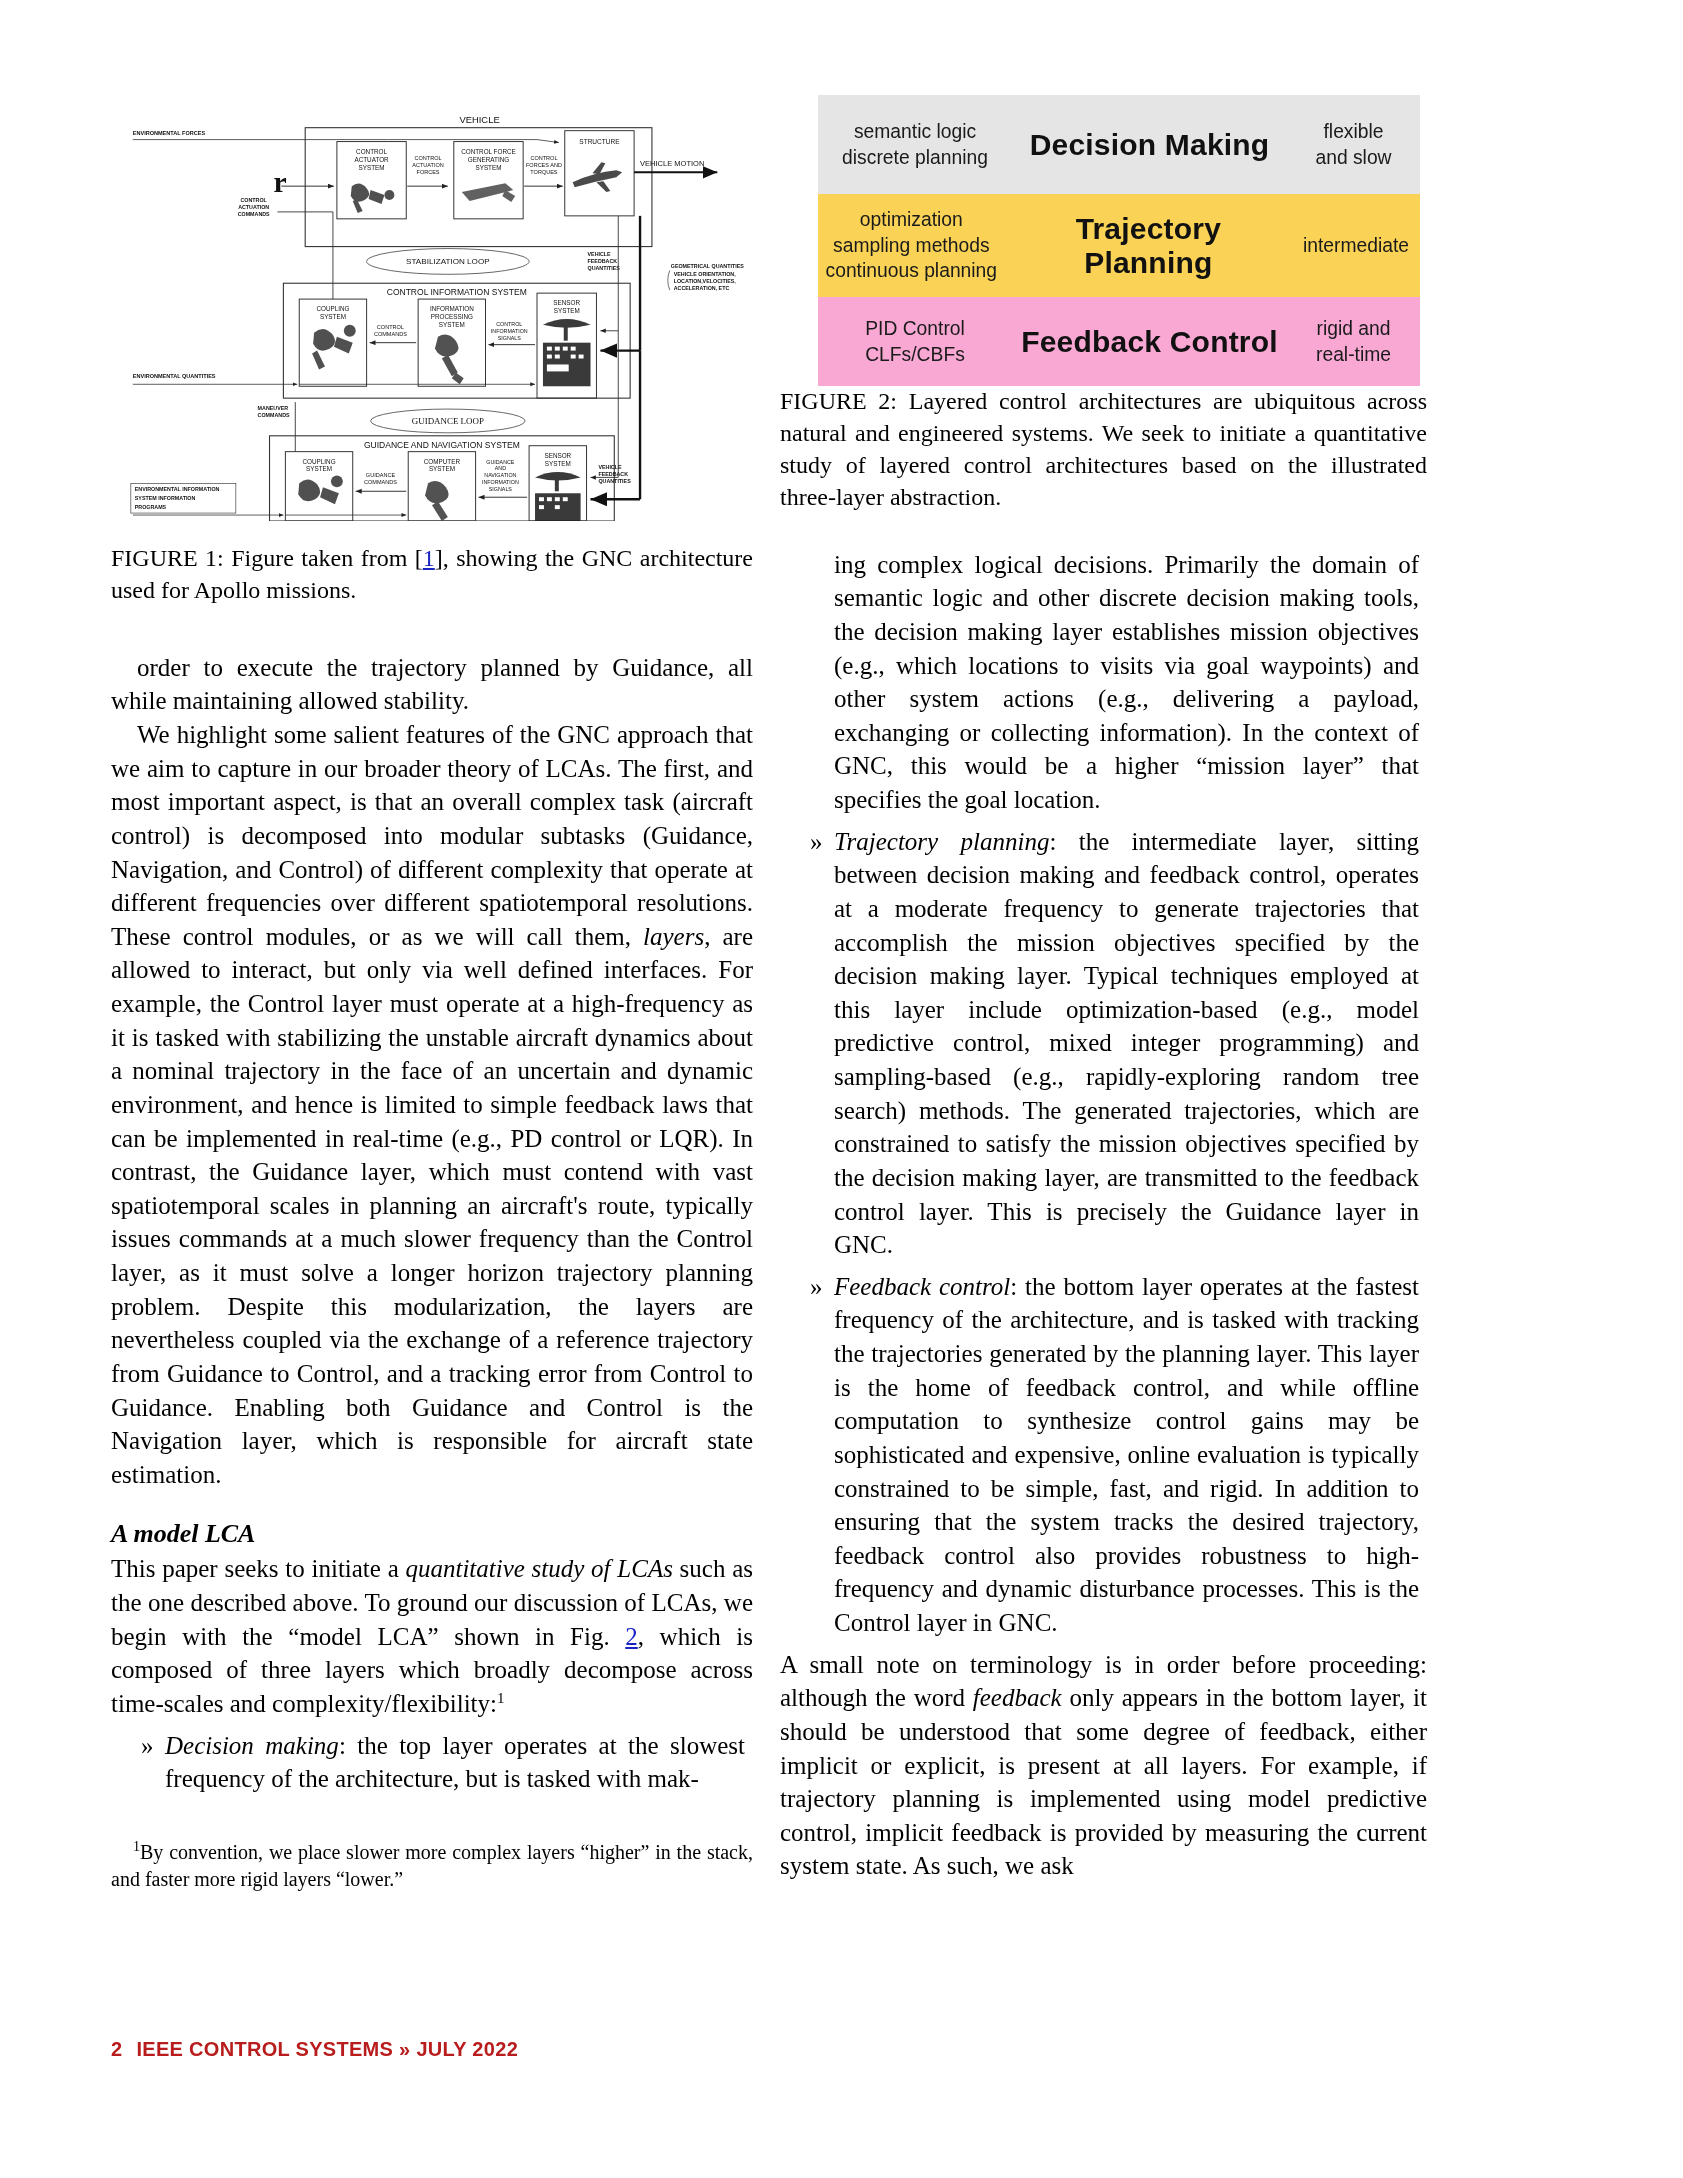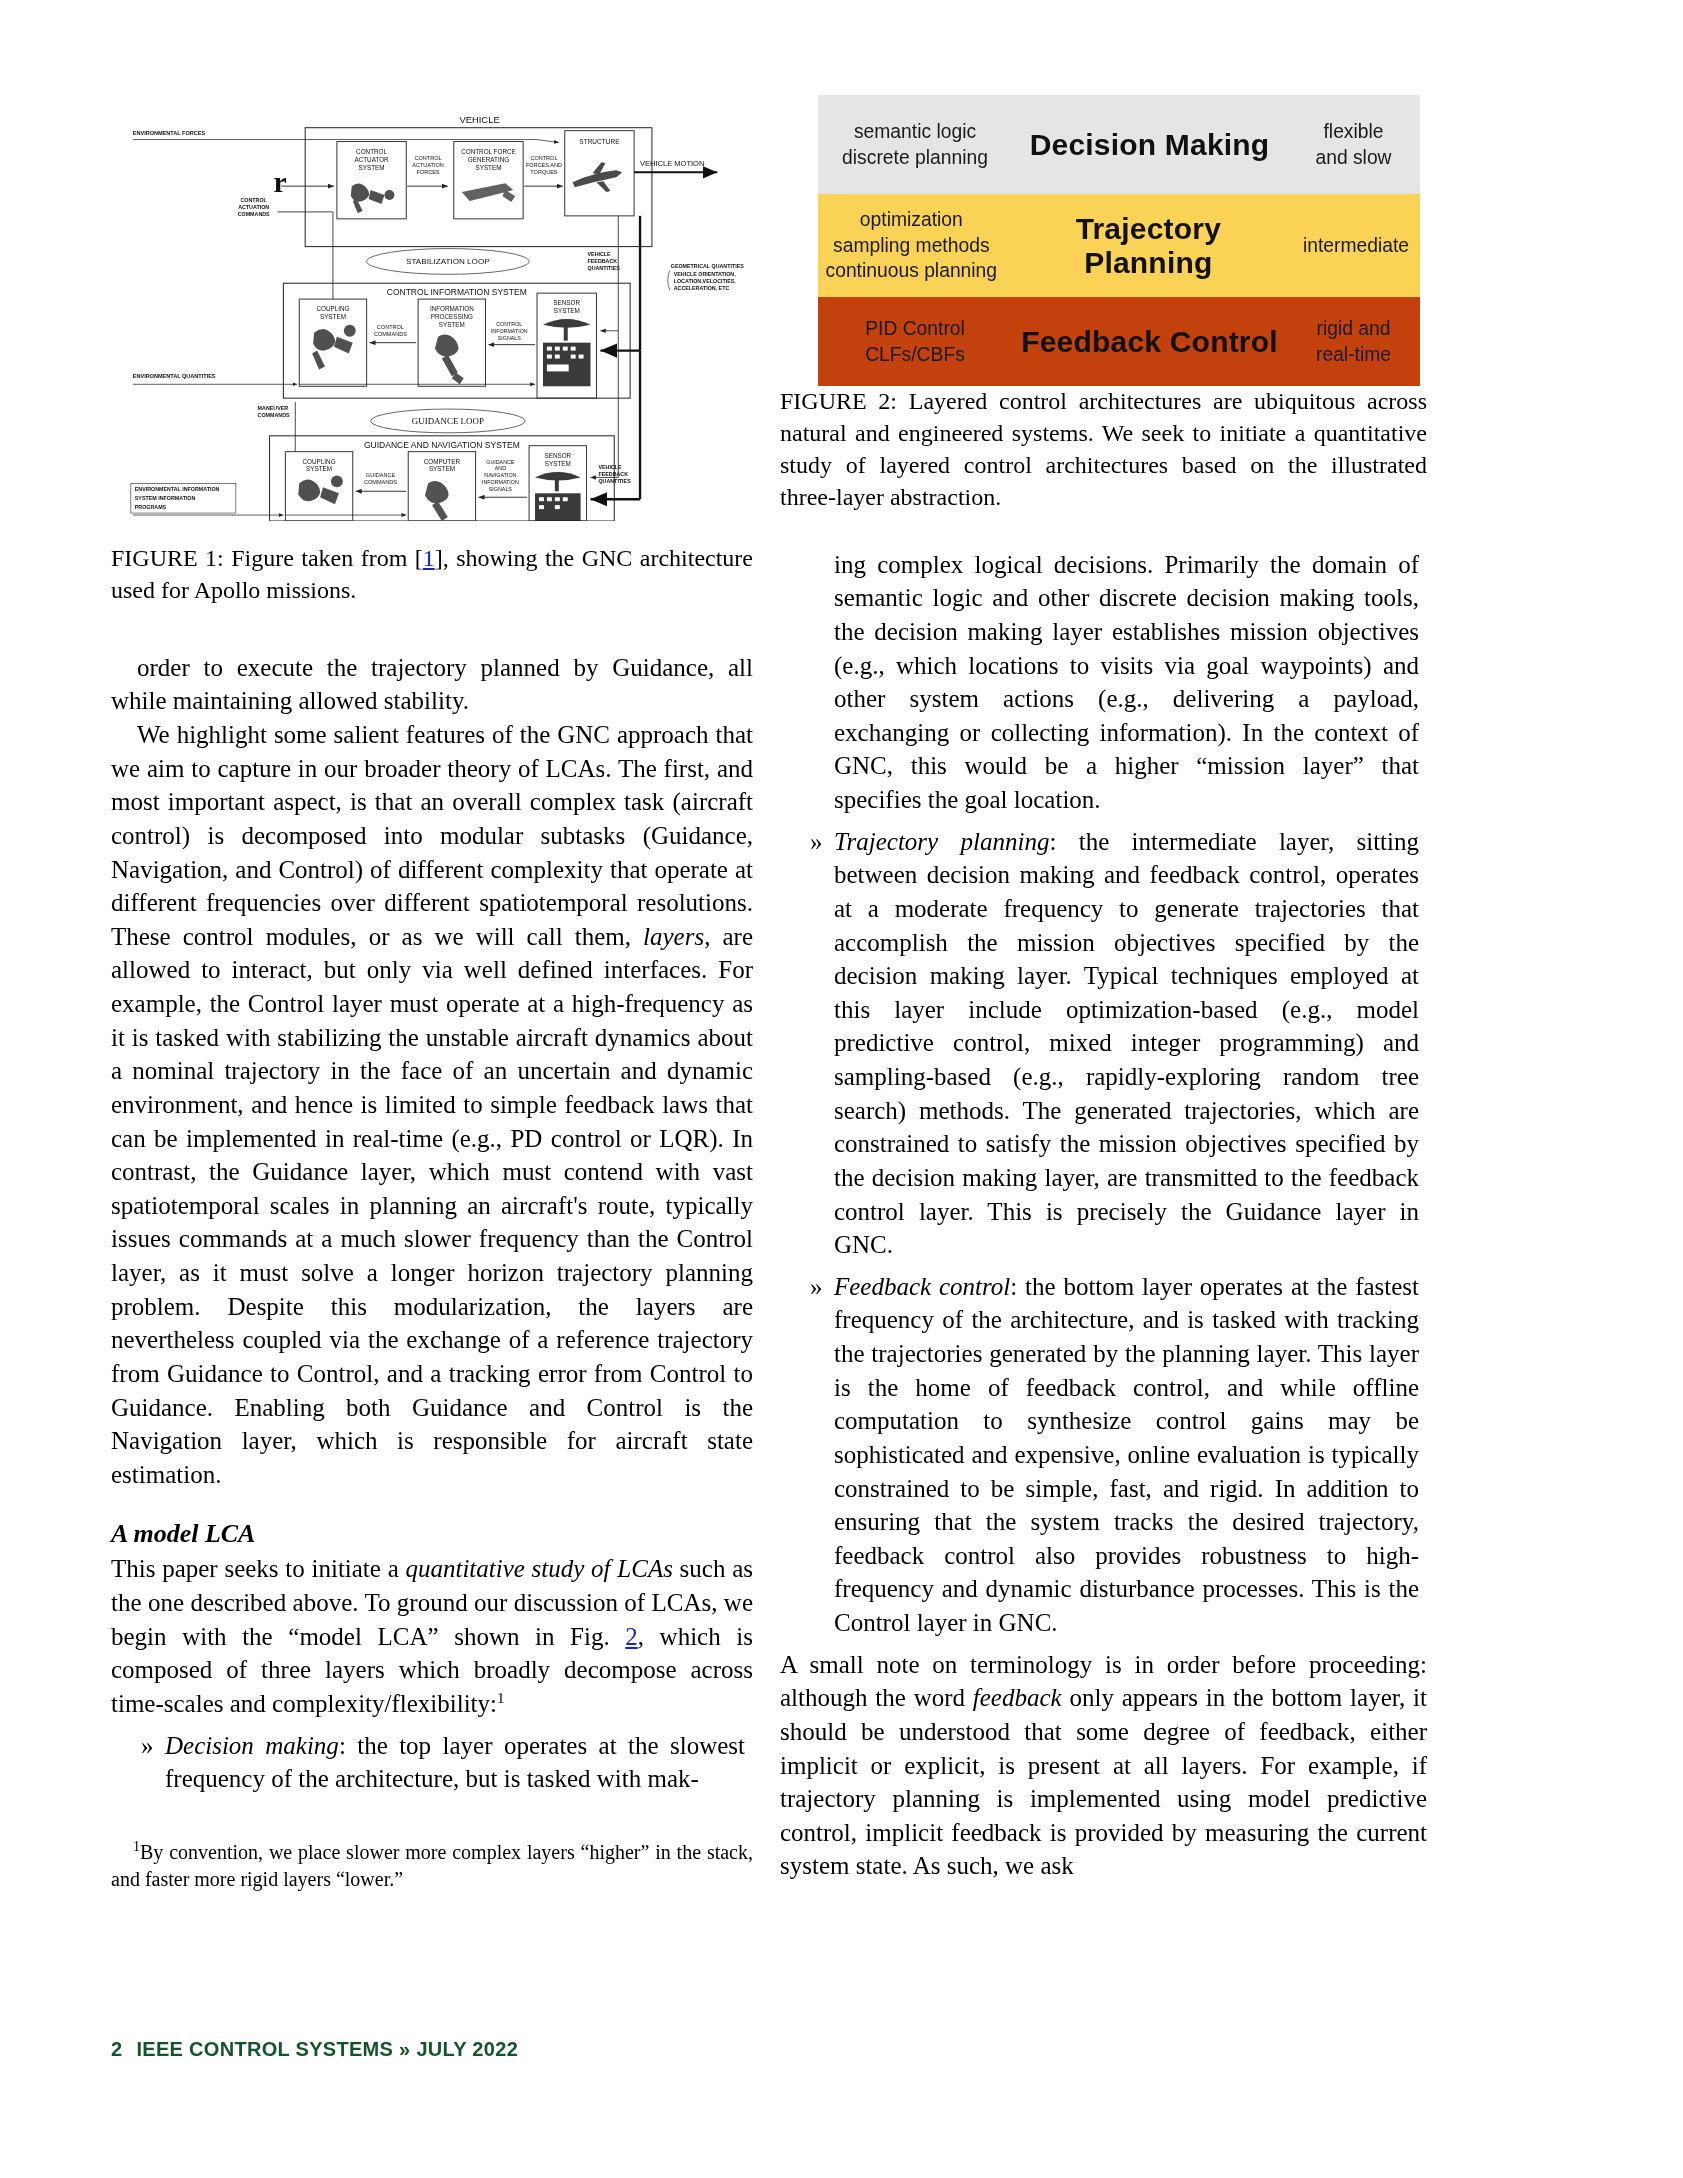--- a/index.html
+++ b/index.html
@@ -164,21 +164,21 @@
 
   
   .footer {
     position: absolute;
     left: 111px;
     bottom: 117px;
     font-family: "Liberation Sans", sans-serif;
     font-weight: bold;
     font-size: 20px;
     letter-spacing: 0.3px;
-    color: #14532d;
+    color: #b91c1c;
   }
   .footer .pg { margin-right: 14px; }
 </style>
 </head>
 <body>
 
 <div class="page">
 
   <div class="col-left">
 
@@ -429,21 +429,21 @@
         <div class="layer-right">flexible
 and slow</div>
       </div>
       <div class="layer-row layer-trajectory" style="background:#fad356;gap:8px;">
         <div class="layer-left">optimization
 sampling methods
 continuous planning</div>
         <div class="layer-mid">Trajectory Planning</div>
         <div class="layer-right">intermediate</div>
       </div>
-      <div class="layer-row layer-feedback" style="background:#c2410c;">
+      <div class="layer-row layer-feedback" style="background:#f9a8d4;">
         <div class="layer-left">PID Control
 CLFs/CBFs</div>
         <div class="layer-mid">Feedback Control</div>
         <div class="layer-right">rigid and
 real-time</div>
       </div>
     </div>
 
     <div class="caption caption-fig2"><span>FIGURE 2:</span><span> Layered control architectures are ubiquitous across natural and engineered systems. We seek to initiate a quantitative study of layered control architectures based on the illustrated three-layer abstraction.</span></div>
 

